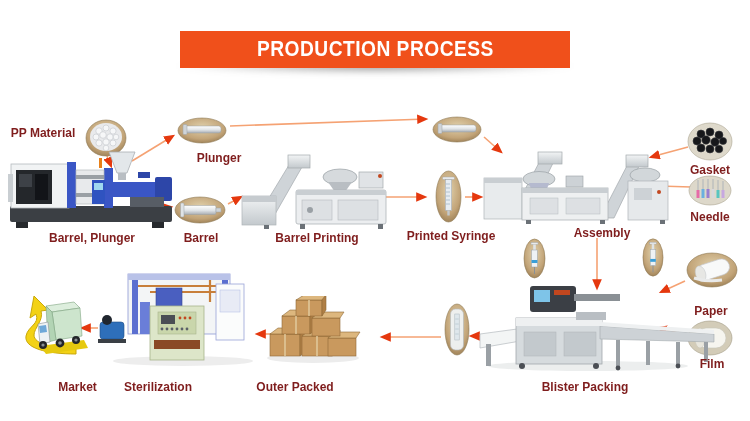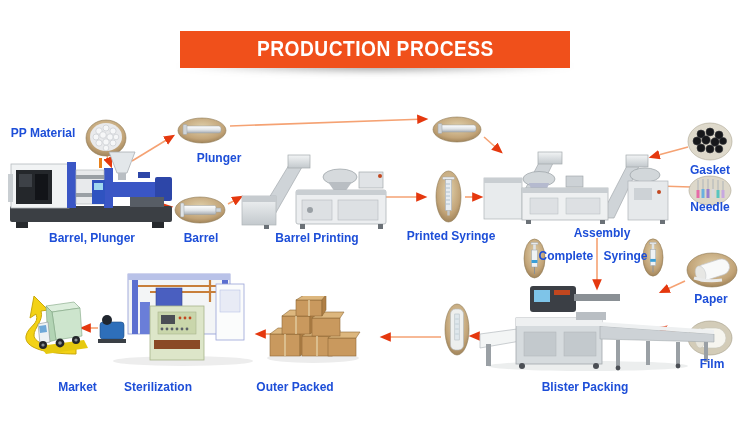--- a/index.html
+++ b/index.html
@@ -8,21 +8,21 @@
 
   .banner-shadow{position:absolute;left:172px;top:58px;width:406px;height:16px;
     background:radial-gradient(ellipse at center, rgba(60,60,60,.55) 0%, rgba(60,60,60,0) 70%);
     filter:blur(3px);}
   .banner{position:absolute;left:180px;top:31px;width:390px;height:37px;
     display:flex;align-items:center;justify-content:center;}
   .banner-text{color:#fff;font-weight:bold;font-size:20px;letter-spacing:.5px;
     transform:scale(.96,1.06);white-space:nowrap;}
 
   .lbl{position:absolute;transform:translateX(-50%);font-weight:bold;font-size:12px;
-    color:#1d4ed8;white-space:nowrap;}
+    color:#7f1d1d;white-space:nowrap;}
   .lbl.gap{word-spacing:7px;}
 
   .art{position:absolute;}
   .art svg{display:block;width:100%;height:100%;}
 
   #arrows{position:absolute;left:0;top:0;pointer-events:none;}
 </style>
 </head>
 <body>
 
@@ -426,22 +426,21 @@
   </div>
 
   <div class="lbl" style="left:43px;top:126px;">PP Material</div>
   <div class="lbl" style="left:92px;top:231px;">Barrel, Plunger</div>
   <div class="lbl" style="left:203px;top:151px;padding-left:32px;">Plunger</div>
   <div class="lbl" style="left:201px;top:231px;">Barrel</div>
   <div class="lbl" style="left:317px;top:231px;">Barrel Printing</div>
   <div class="lbl" style="left:451px;top:229px;">Printed Syringe</div>
   <div class="lbl" style="left:602px;top:226px;">Assembly</div>
   <div class="lbl" style="left:710px;top:163px;">Gasket</div>
-  <div class="lbl" style="left:710px;top:200px;text-align:center;">Needle</div>
-  <div class="lbl gap" style="left:593px;top:249px;">Complete Syringe</div>
-  <div class="lbl" style="left:711px;top:292px;">Paper</div>
+  <div class="lbl" style="left:710px;top:210px;text-align:center;">Needle</div>
+  <div class="lbl" style="left:711px;top:304px;">Paper</div>
   <div class="lbl" style="left:712px;top:357px;">Film</div>
   <div class="lbl" style="left:585px;top:380px;">Blister Packing</div>
   <div class="lbl" style="left:295px;top:380px;">Outer Packed</div>
   <div class="lbl" style="left:158px;top:380px;">Sterilization</div>
   <div class="lbl" style="left:56px;top:380px;padding-left:43px;">Market</div>
 
 </div>
 
 </body></html>

